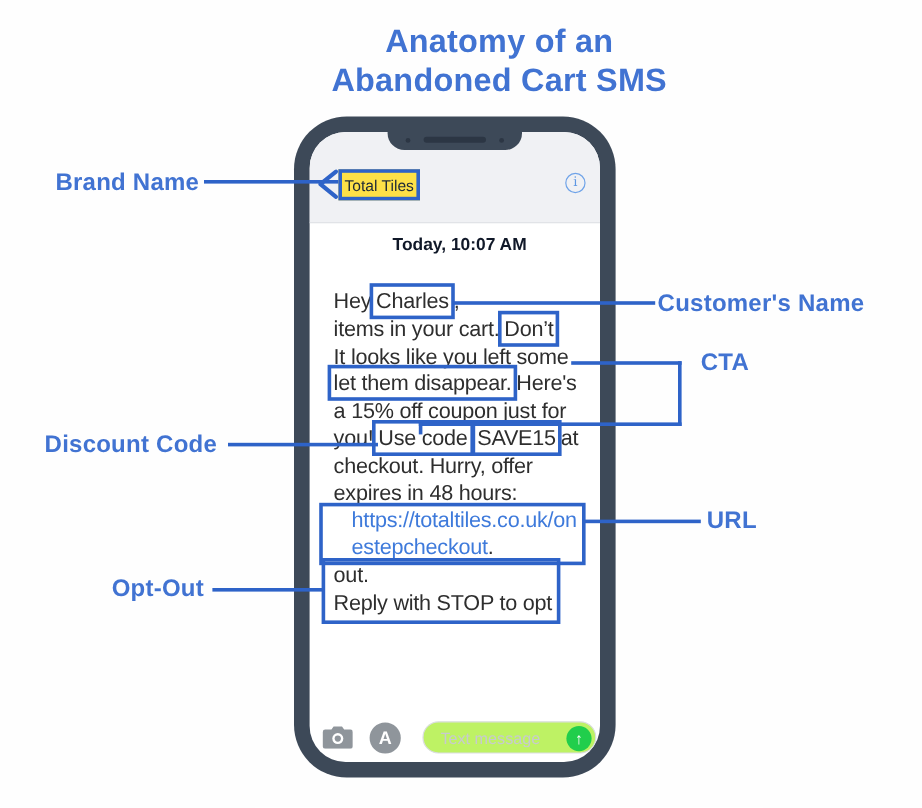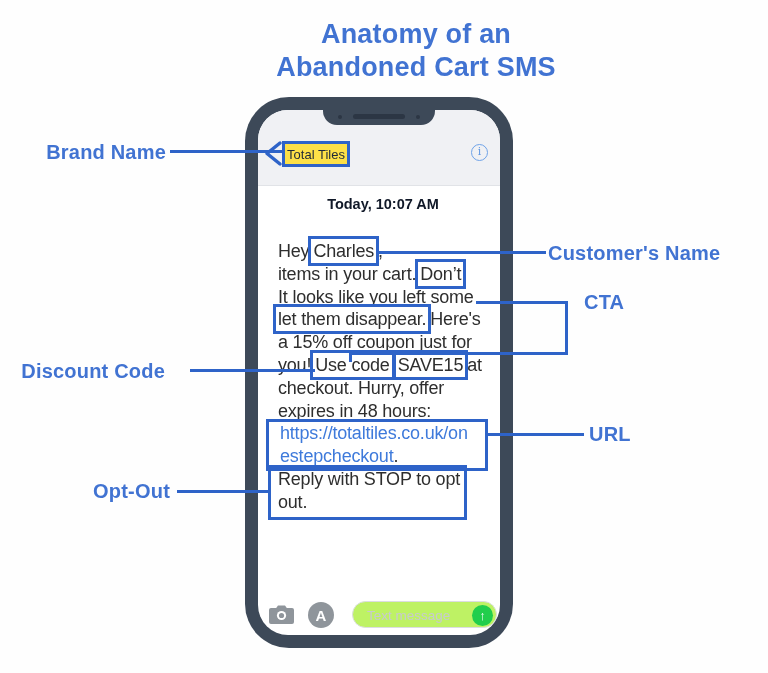--- a/index.html
+++ b/index.html
@@ -30,21 +30,21 @@
   .timestamp{position:absolute;left:4px;top:86px;width:100%;text-align:center;
              font-size:14.5px;font-weight:700;color:#101828;}
   
   .msg{position:absolute;left:20px;top:130px;width:214px;font-size:18px;line-height:22.8px;
        color:#2e2e2e;letter-spacing:-0.2px;}
   .ln{white-space:nowrap;}
   .tag{outline:3px solid #2e63c8;outline-offset:2px;margin:16px 4px;}
   .ln .tag:first-child{margin-left:0;}
   .lnk{color:#3e7adb;}
   .urlwrap{outline:3px solid #2e63c8;box-sizing:border-box;width:216px;
-           margin-left:-9px;padding-left:11px;}
+           margin-left:-9px;padding-left:24px;}
   .replywrap{outline:3px solid #2e63c8;box-sizing:border-box;width:193px;
              margin-left:-7px;padding-left:7px;padding-bottom:3px;}
   
   .cam{position:absolute;left:10px;top:494px;}
   .appstore{position:absolute;left:50px;top:492px;width:26px;height:26px;border-radius:50%;
             background:#8f959b;color:#fff;display:flex;align-items:center;justify-content:center;
             font-weight:700;font-size:15px;}
   .pill{position:absolute;left:94px;top:491px;width:145px;height:27px;box-sizing:border-box;
         border:1.5px solid #dbdde1;border-radius:14px;background:#bef264;}
   .pill input{position:absolute;left:12px;top:1px;width:95px;height:23px;border:0;outline:0;
@@ -90,22 +90,22 @@
         <div class="ln"><span class="tag">let them disappear.</span><span>Here's</span></div>
         <div class="ln">a 15% off coupon just for</div>
         <div class="ln"><span>you!</span><span class="tag">Use code</span><span class="tag">SAVE15</span><span>at</span></div>
         <div class="ln">checkout. Hurry, offer</div>
         <div class="ln">expires in 48 hours:</div>
         <div class="urlwrap">
           <div class="ln lnk">https://totaltiles.co.uk/on</div>
           <div class="ln"><span class="lnk">estepcheckout</span><span>.</span></div>
         </div>
         <div class="replywrap">
+          <div class="ln">out.</div>
           <div class="ln">Reply with STOP to opt</div>
-          <div class="ln">out.</div>
         </div>
       </div>
 
       <svg class="cam" width="26" height="20" viewBox="0 0 26 20">
         <path d="M3 4 h5.2 L10 1.5 h7 L18.8 4 H24 a2 2 0 0 1 2 2 v12 a2 2 0 0 1 -2 2 H3 a2 2 0 0 1 -2 -2 V6 a2 2 0 0 1 2 -2 Z" fill="#8f959b"></path>
         <circle cx="13.5" cy="11.5" r="4.6" fill="#ffffff"></circle>
         <circle cx="13.5" cy="11.5" r="2.6" fill="#8f959b"></circle>
       </svg>
       <div class="appstore">A</div>
       <div class="pill">
@@ -125,17 +125,17 @@
   <div class="cl" style="left:565px;top:301px;width:3px;height:54px;"></div>
   <div class="cl" style="left:349px;top:352px;width:219px;height:3px;"></div>
   <div class="cl" style="left:349px;top:352px;width:3px;height:10px;"></div>
   <div class="cl" style="left:190px;top:369px;width:125px;height:3px;"></div>
   <div class="cl" style="left:485px;top:433px;width:99px;height:3px;"></div>
   <div class="cl" style="left:177px;top:490px;width:92px;height:3px;"></div>
 
   <div class="clabel r" style="left:20px;top:141px;width:146px;">Brand Name</div>
   <div class="clabel" style="left:548px;top:242px;">Customer's Name</div>
   <div class="clabel" style="left:584px;top:291px;">CTA</div>
-  <div class="clabel r" style="left:3px;top:360px;width:162px;">Discount Code</div>
+  <div class="clabel r" style="left:28px;top:360px;width:162px;text-align:center;">Discount Code</div>
   <div class="clabel" style="left:589px;top:423px;">URL</div>
   <div class="clabel r" style="left:20px;top:480px;width:150px;">Opt-Out</div>
 
 </div>
 
 </body></html>

